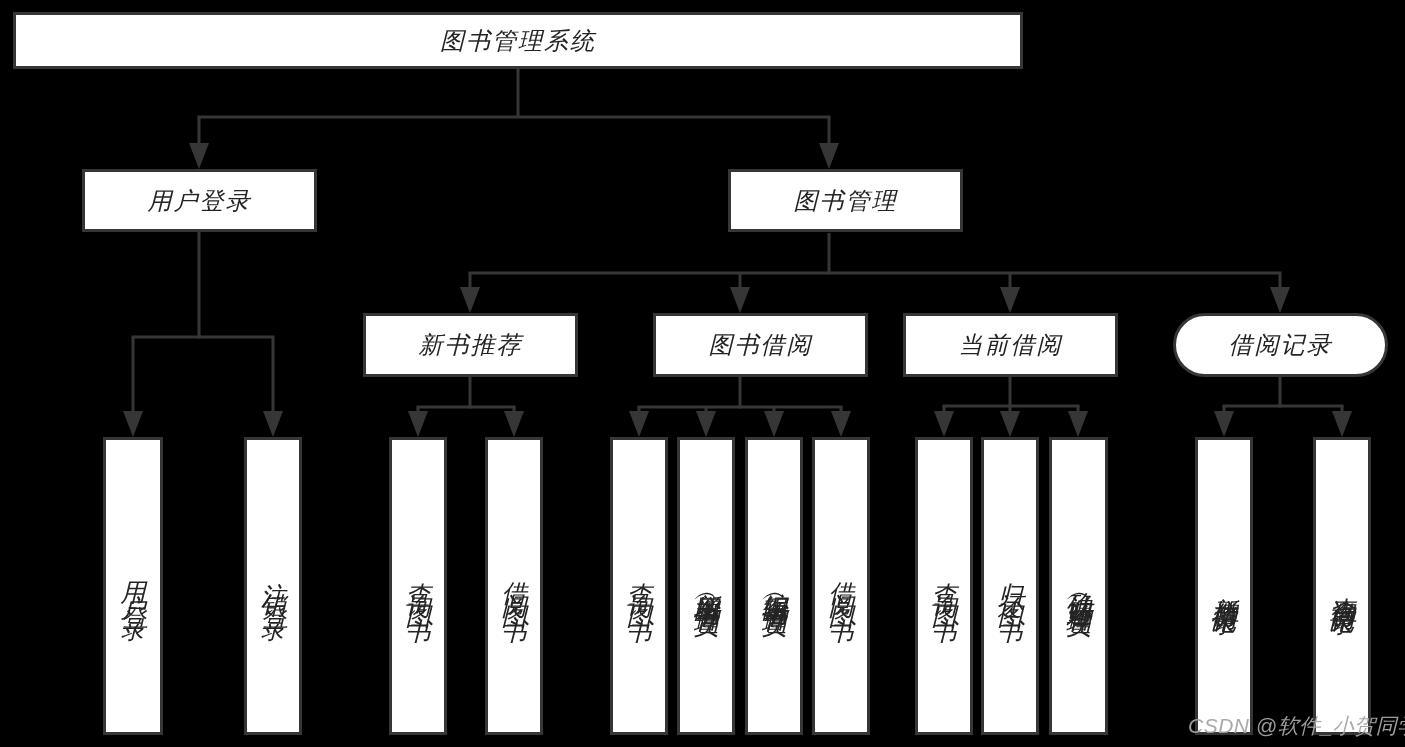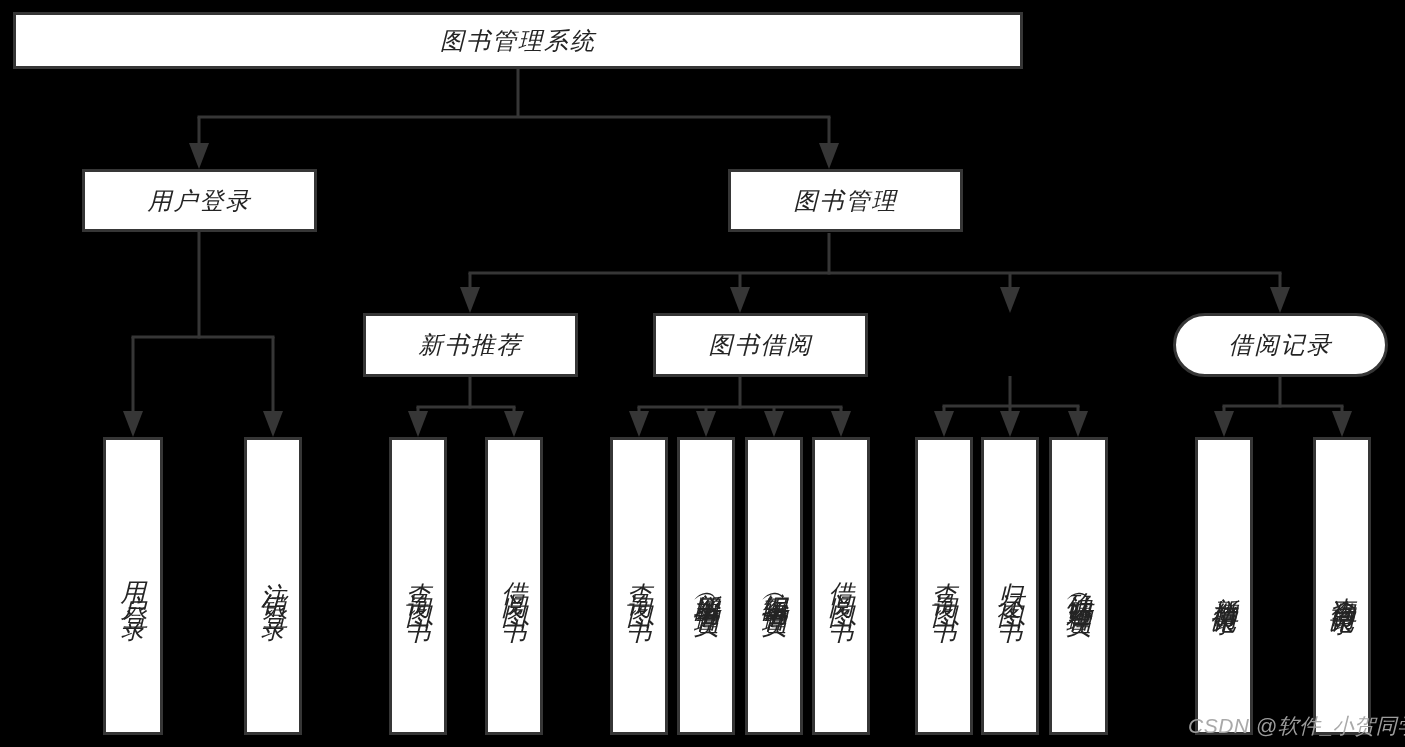--- a/index.html
+++ b/index.html
@@ -161,20 +161,23 @@
   <div class="node lvl2 n2b">
     <span class="h-label">图书管理</span>
   </div>
 
   <div class="node lvl3 n3a">
     <span class="h-label">新书推荐</span>
   </div>
   <div class="node lvl3 n3b">
     <span class="h-label">图书借阅</span>
   </div>
+  <div class="node lvl3 n3c">
+    <span class="h-label">当前借阅</span>
+  </div>
   <div class="node lvl3 n3d">
     <span class="h-label">借阅记录</span>
   </div>
 
   <div class="node leaf L1">
     <span class="v-label">用户登录</span>
   </div>
   <div class="node leaf L2">
     <span class="v-label">注销登录</span>
   </div>

